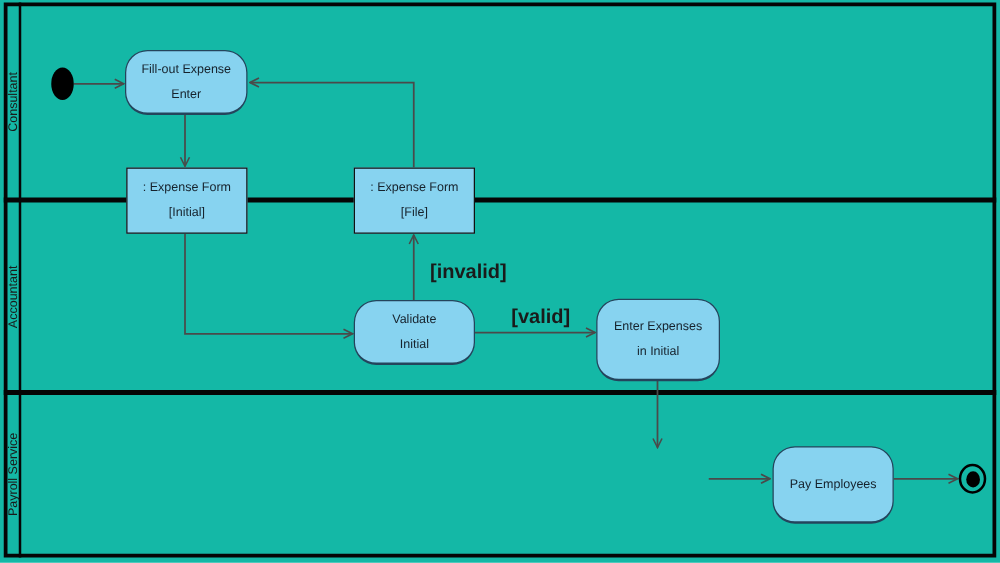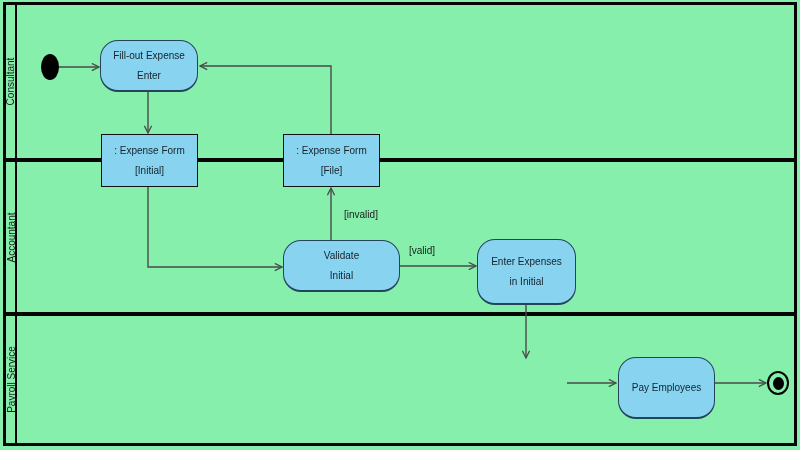--- a/index.html
+++ b/index.html
@@ -13,21 +13,21 @@
   }
   * { box-sizing: border-box; margin: 0; padding: 0; }
   body {
     font-family: "Liberation Sans", sans-serif;
     background: #ffffff;
   }
   .stage {
     position: relative;
     width: 800px;
     height: 450px;
-    background: #86efac;
+    background: #14b8a6;
     overflow: hidden;
   }
   .frame {
     position: absolute;
     left: 3px; top: 2px;
     width: 794px; height: 444px;
     border: 3px solid var(--frame-color);
   }
   .lane-sep-vertical {
     position: absolute;
@@ -92,21 +92,21 @@
     border: 1.6px solid var(--action-border);
     border-bottom-width: 2.2px;
     border-radius: 18px;
   }
   .object-node {
     border: 1.6px solid var(--object-border);
   }
   #node-fill-out      { left: 100px; top: 40px;  width: 98px; height: 52px; }
   #node-initial       { left: 101px; top: 134px; width: 97px; height: 53px; }
   #node-error         { left: 283px; top: 134px; width: 97px; height: 53px; }
-  #node-validate      { left: 283px; top: 240px; width: 117px; height: 52px; }
+  #node-validate      { left: 283px; top: 240px; width: 97px; height: 52px; }
   #node-enter         { left: 477px; top: 239px; width: 99px; height: 66px; }
   #node-payroll-file  { left: 482px; top: 359px; width: 85px; height: 48px; }
   #node-pay-employees { left: 618px; top: 357px; width: 97px; height: 62px; }
 
   .start-node {
     position: absolute;
     left: 41px; top: 54px;
     width: 18px; height: 26px;
     background: #000;
     border-radius: 50%;
@@ -124,23 +124,24 @@
     z-index: 4;
   }
   .final-node .dot {
     width: 11px; height: 13px;
     background: #000;
     border-radius: 50%;
   }
   .edge-label {
     position: absolute;
     z-index: 4;
-    font-size: 10px;
+    font-size: 16px;
     color: var(--label-color);
     white-space: nowrap;
+    font-weight: bold;
   }
   #label-invalid { left: 344px; top: 209px; }
   #label-valid   { left: 409px; top: 245px; }
 </style>
 </head>
 <body>
 
 <div class="stage">
   <div class="frame"></div>
   <div class="lane-sep-vertical"></div>

